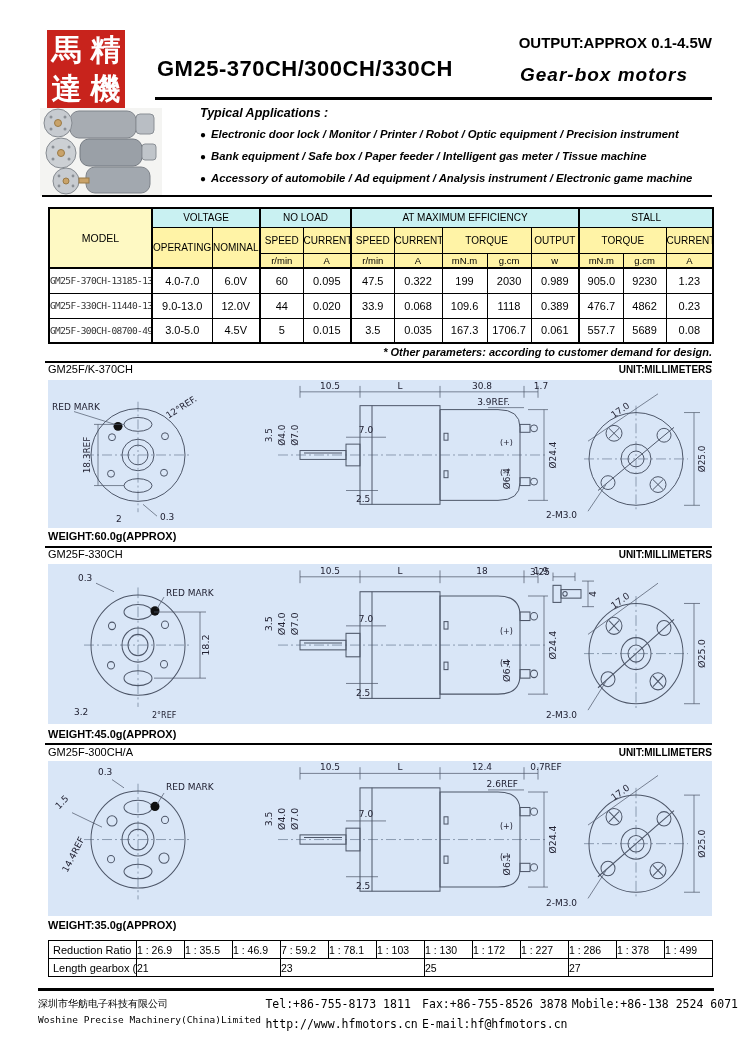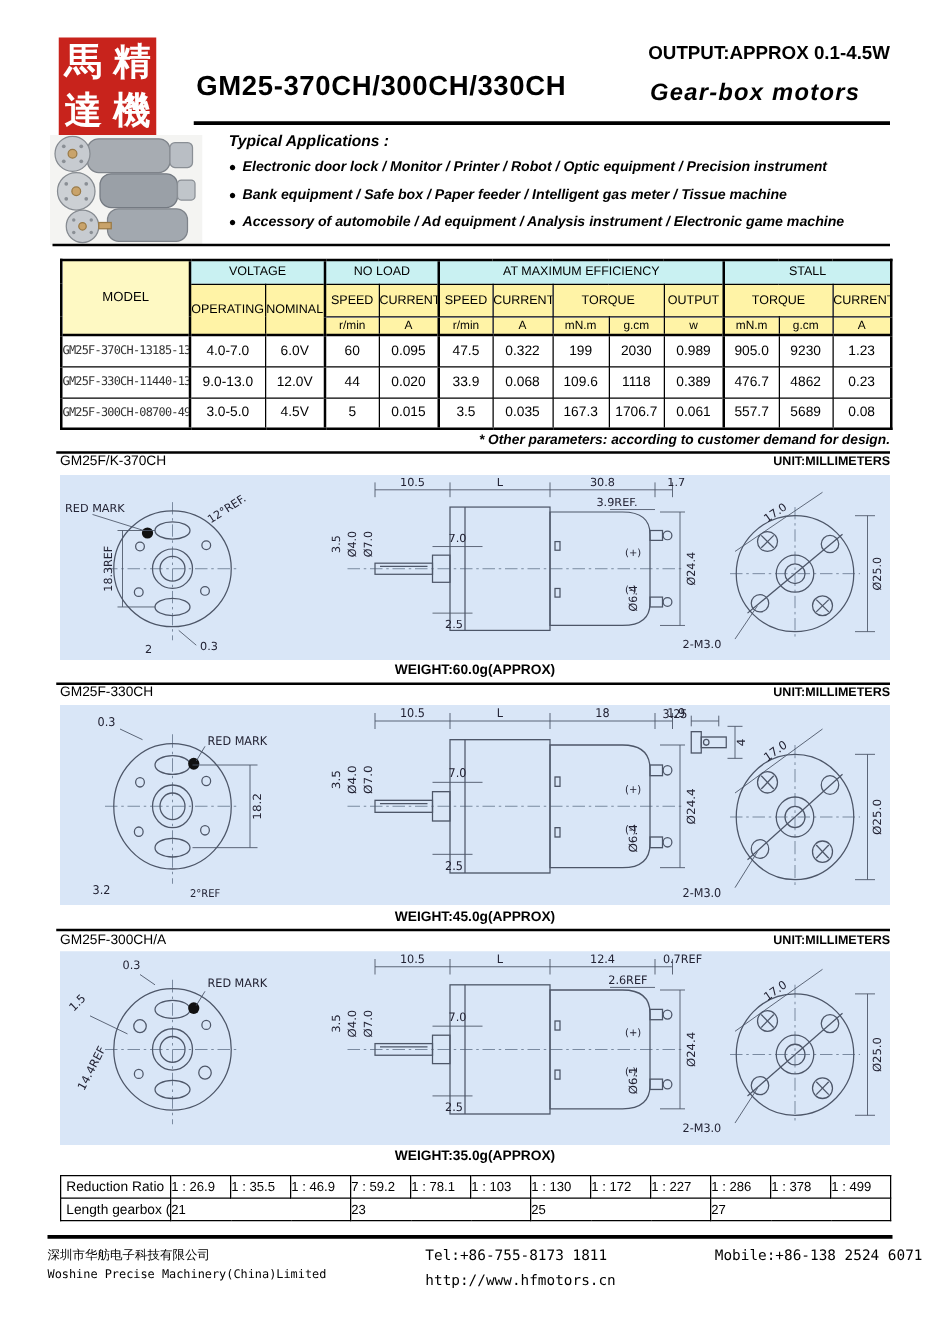--- a/index.html
+++ b/index.html
@@ -12,21 +12,21 @@
   .seal { left:47px; top:30px; width:78px; height:78px; background:#c8231c;
           display:grid; grid-template-columns:1fr 1fr; grid-template-rows:1fr 1fr;
           align-items:center; justify-items:center; }
   .seal span { color:#fff; font-size:30px; font-weight:bold; line-height:1;
                font-family:"DejaVu Sans", sans-serif; }
   .photo { left:40px; top:108px; }
   .main-title { left:157px; top:56px; font-size:22px; font-weight:bold; letter-spacing:.5px; }
   .output-label { right:38px; top:34px; font-size:15px; font-weight:bold; }
   .subtitle { left:520px; top:64px; font-size:19px; font-weight:bold; font-style:italic; letter-spacing:1px; }
   .title-rule { left:155px; top:97px; width:557px; height:3px; background:#000; }
-  .apps { left:183px; top:106px; width:530px; }
+  .apps { left:200px; top:106px; width:530px; }
   .apps-title { font-size:12.5px; font-weight:bold; font-style:italic; margin-bottom:8px; }
   .app-line { font-size:11.3px; font-weight:bold; font-style:italic; margin-bottom:10px; white-space:nowrap; }
   .app-line .blt { font-style:normal; font-size:10px; margin-right:5px; }
   .full-rule { left:42px; top:195px; width:670px; height:2px; background:#000; }
 
   
   table { border-collapse:collapse; table-layout:fixed; }
   .spec { left:48px; top:207px; width:664px; }
   .spec th, .spec td { border:1px solid #000; text-align:center; vertical-align:middle;
                        overflow:hidden; white-space:nowrap; }
@@ -42,21 +42,21 @@
   .br2 { border-right-width:2px !important; } .bb2 { border-bottom-width:2px !important; }
 
   .note { left:48px; top:346px; width:664px; text-align:right; font-size:11px;
           font-weight:bold; font-style:italic; }
 
   .sec-rule { left:45px; width:667px; height:2px; background:#000; }
   .sec-head { left:48px; width:664px; display:flex; justify-content:space-between; align-items:center; }
   .sec-title { font-size:11px; }
   .sec-unit { font-size:10px; font-weight:bold; }
   .panel { left:48px; width:664px; background:#d9e6f7; }
-  .weight { left:48px; width:664px; text-align:center; font-size:11px; font-weight:bold; }
+  .weight { left:48px; width:664px; text-align:left; font-size:11px; font-weight:bold; }
 
   
   .dtxt { font-family:"DejaVu Sans", sans-serif; font-size:9px; fill:#223; }
   .dtxt8 { font-family:"DejaVu Sans", sans-serif; font-size:8px; fill:#223; }
   .cl { stroke:#7a8aa0; stroke-dasharray:10 3 2 3; stroke-width:0.8; }
   .ln { stroke:#4d5668; fill:none; stroke-width:1; }
   .dim { stroke:#4d5668; stroke-width:0.7; fill:none; }
 
   
   .ratio { left:48px; top:940px; width:664px; }
@@ -598,17 +598,21 @@
   <div class="abs footer">
     <div>
       <div class="f-cn">深圳市华舫电子科技有限公司</div>
       <div class="f-en">Woshine Precise Machinery(China)Limited</div>
     </div>
     <div>
       <div class="f-item">Tel:+86-755-8173 1811</div>
       <div class="f-item">http://www.hfmotors.cn</div>
     </div>
     <div>
+      <div class="f-item">Fax:+86-755-8526 3878</div>
+      <div class="f-item">E-mail:hf@hfmotors.cn</div>
+    </div>
+    <div>
       <div class="f-item">Mobile:+86-138 2524 6071</div>
     </div>
   </div>
 
 </div>
 
 </body></html>

